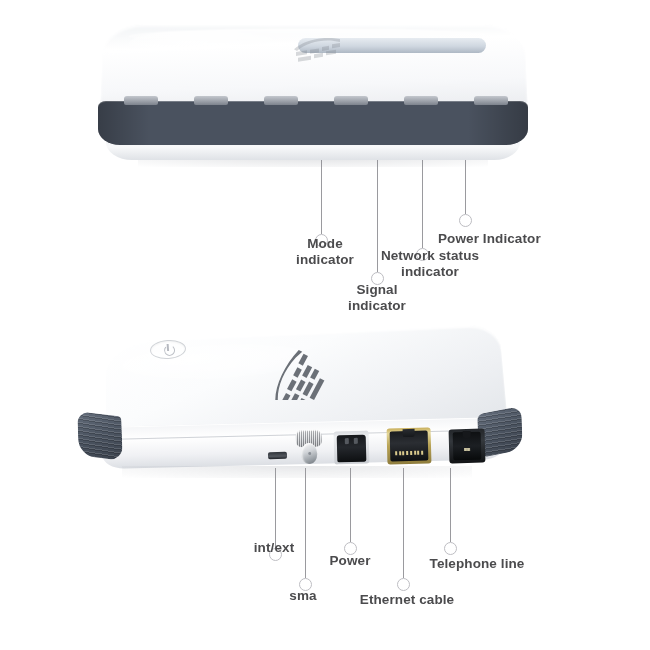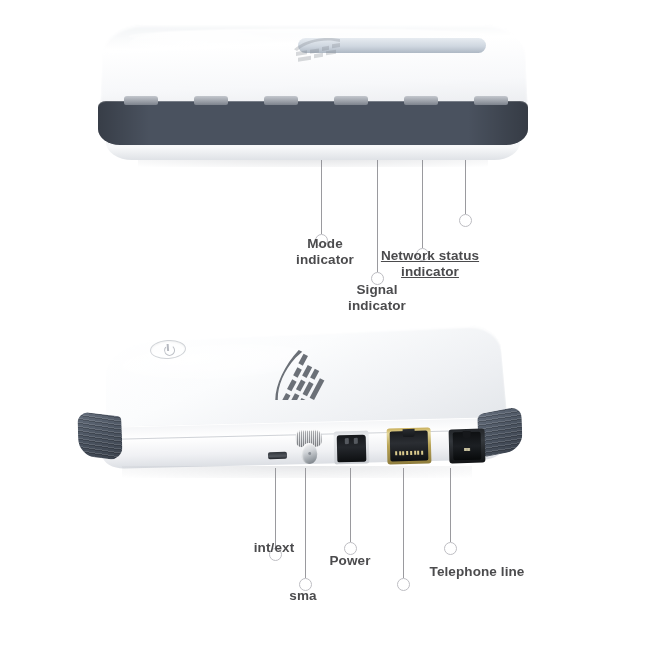--- a/index.html
+++ b/index.html
@@ -533,23 +533,24 @@
   <div class="dot" style="left:371px; top:272px;"></div>
   <div class="dot" style="left:416px; top:248px;"></div>
   <div class="dot" style="left:459px; top:214px;"></div>
 
   <div class="callout" style="left:286px; top:236px; width:78px;">Mode
 indicator</div>
 
   <div class="callout" style="left:337px; top:282px; width:80px;">Signal
 indicator</div>
 
-  <div class="callout" style="left:371px; top:248px; width:118px;text-decoration:underline;">Network status
+  <div class="callout" style="left:371px; top:248px; width:118px;">Network status
 indicator</div>
 
+  <div class="callout" style="left:438px; top:231px; width:120px; text-align:left;">Power Indicator</div>
 
   <div id="device-bottom">
     <div class="body-wrap">
 
       <div class="bot-deck">
         <div class="bot-deck-gloss"></div>
       </div>
 
       <div class="power-btn"></div>
 
@@ -636,16 +637,17 @@
   <div class="dot" style="left:344px; top:542px;"></div>
   <div class="dot" style="left:397px; top:578px;"></div>
   <div class="dot" style="left:444px; top:542px;"></div>
 
   <div class="callout" style="left:238px; top:540px; width:72px;">int/ext</div>
 
   <div class="callout" style="left:274px; top:588px; width:58px;">sma</div>
 
   <div class="callout" style="left:320px; top:553px; width:60px;">Power</div>
 
-
-  <div class="callout" style="left:418px; top:556px; width:118px;margin-top:8px;">Telephone line</div>
+  <div class="callout" style="left:352px; top:592px; width:110px;">Ethernet cable</div>
+
+  <div class="callout" style="left:418px; top:556px; width:118px;">Telephone line</div>
 
 </div>
 
 </body></html>

